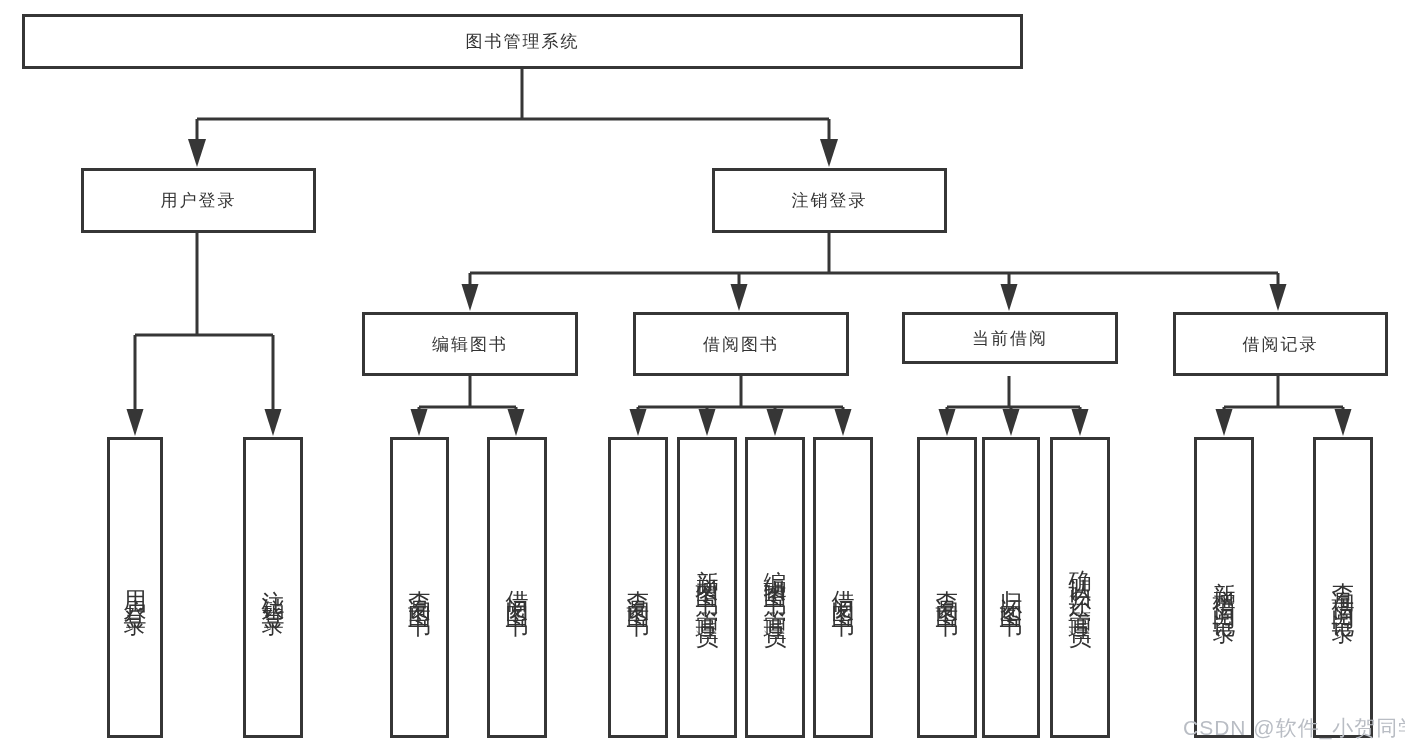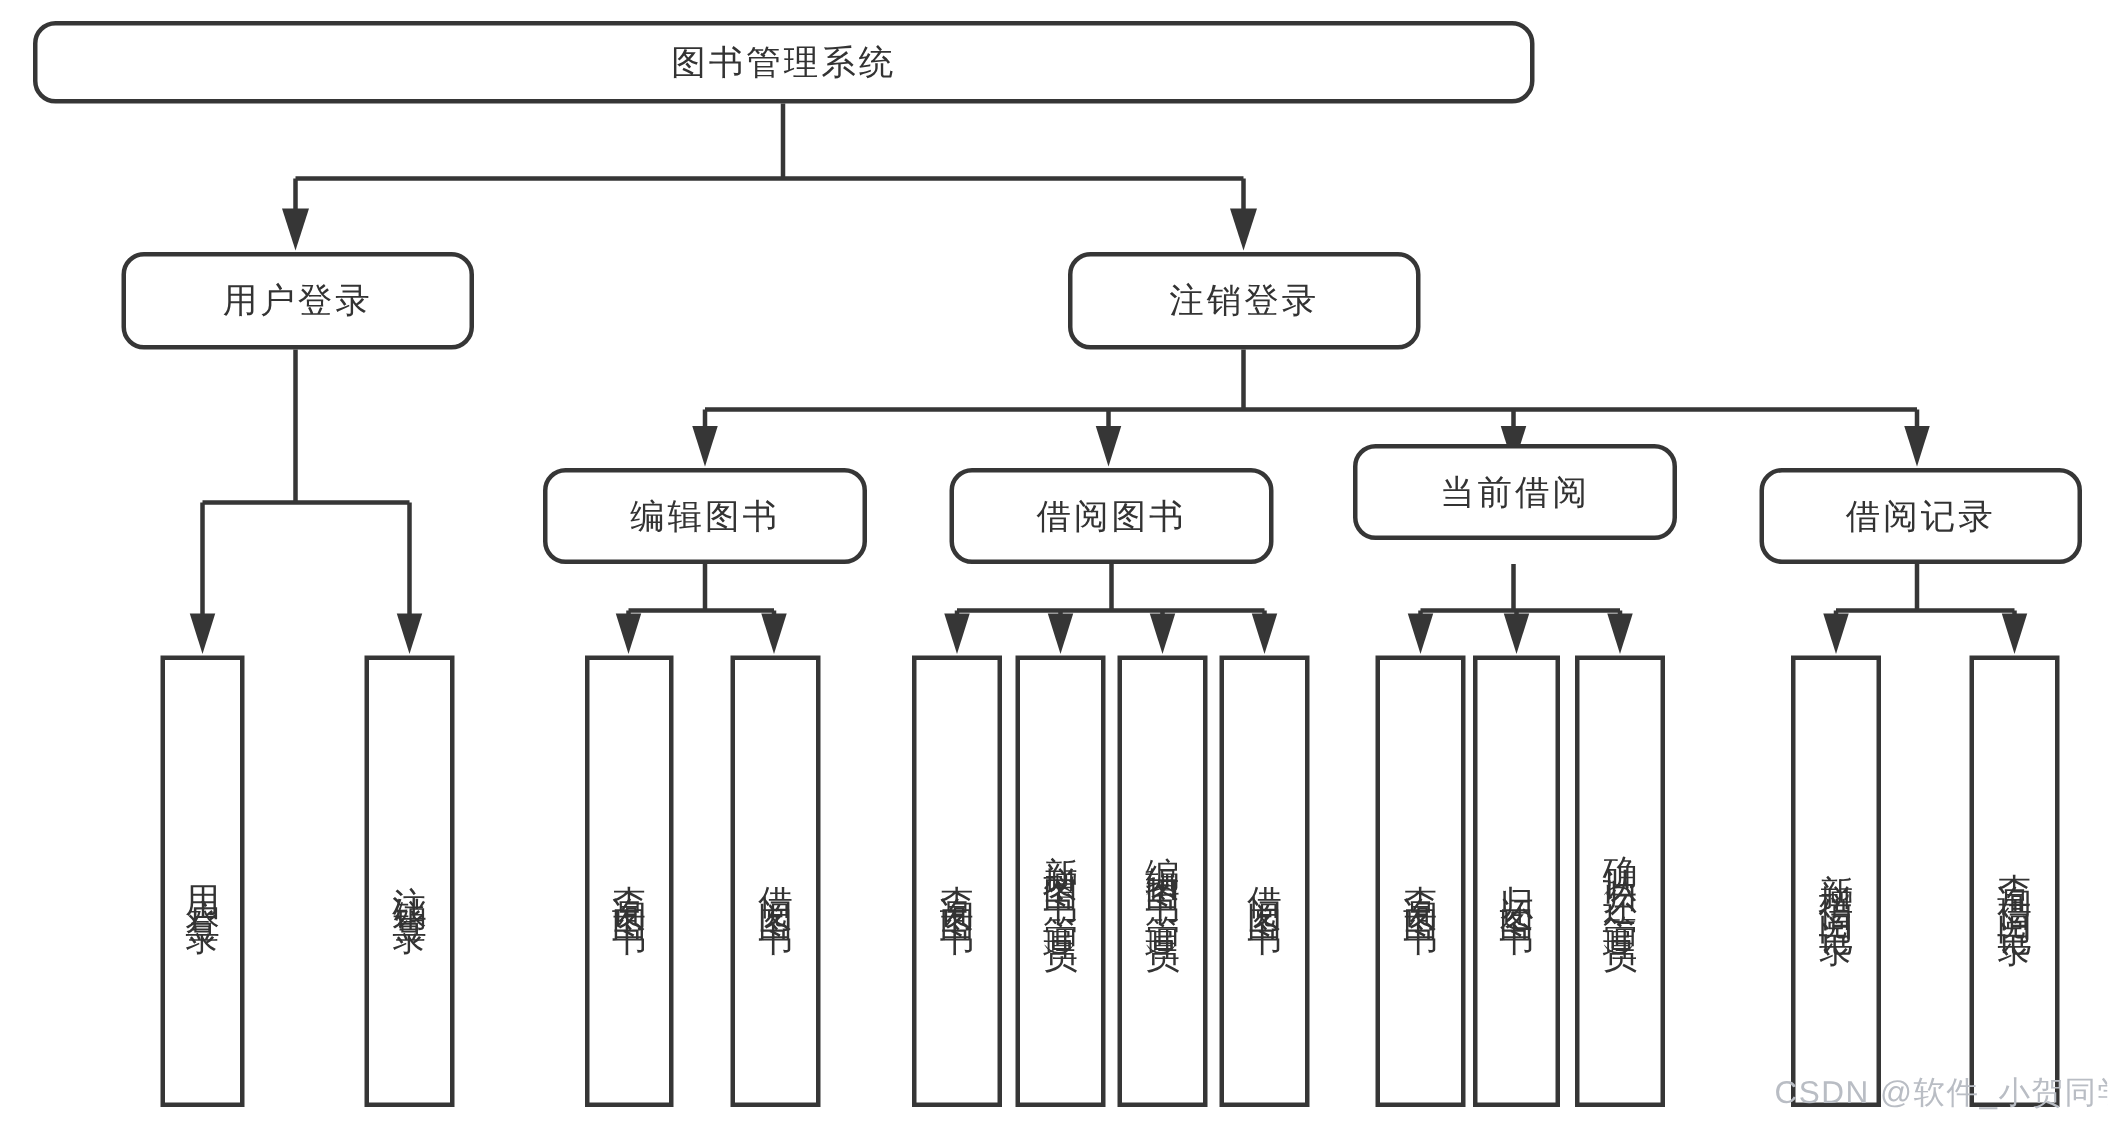--- a/index.html
+++ b/index.html
@@ -21,37 +21,37 @@
   #wires path{stroke:var(--line);stroke-width:3;fill:none;}
   #wires polygon{fill:var(--line);stroke:none;}
   .hbox,.vbox{
     position:absolute;
     box-sizing:border-box;
     background:#fff;
     border:3px solid var(--line);
     display:flex;align-items:center;justify-content:center;
     z-index:1;
   }
-  .hbox{font-size:23px;letter-spacing:2px;white-space:nowrap;border-radius:15px;}
+  .hbox{font-size:17px;letter-spacing:2px;white-space:nowrap;}
   .vbox{
     font-size:23px;
     letter-spacing:8px;
     writing-mode:vertical-rl;
     text-orientation:upright;
     line-height:1;
   }
   
   .b-root{left:22px;top:14px;width:1001px;height:55px;}
   
   .b-userlogin{left:81px;top:168px;width:235px;height:65px;}
   .b-bookmgmt{left:712px;top:168px;width:235px;height:65px;}
   
   .b-newbooks{left:362px;top:312px;width:216px;height:64px;}
   .b-bookborrow{left:633px;top:312px;width:216px;height:64px;}
-  .b-currentborrow{left:902px;top:296px;width:216px;height:64px;}
+  .b-currentborrow{left:902px;top:312px;width:216px;height:52px;}
   .b-borrowrecords{left:1173px;top:312px;width:215px;height:64px;}
   
   .lf{top:437px;height:301px;}
   .b-a1{left:107px;width:56px;}
   .b-a2{left:243px;width:60px;}
   .b-b1{left:390px;width:59px;}
   .b-b2{left:487px;width:60px;}
   .b-c1{left:608px;width:60px;}
   .b-c2{left:677px;width:60px;}
   .b-c3{left:745px;width:60px;}

